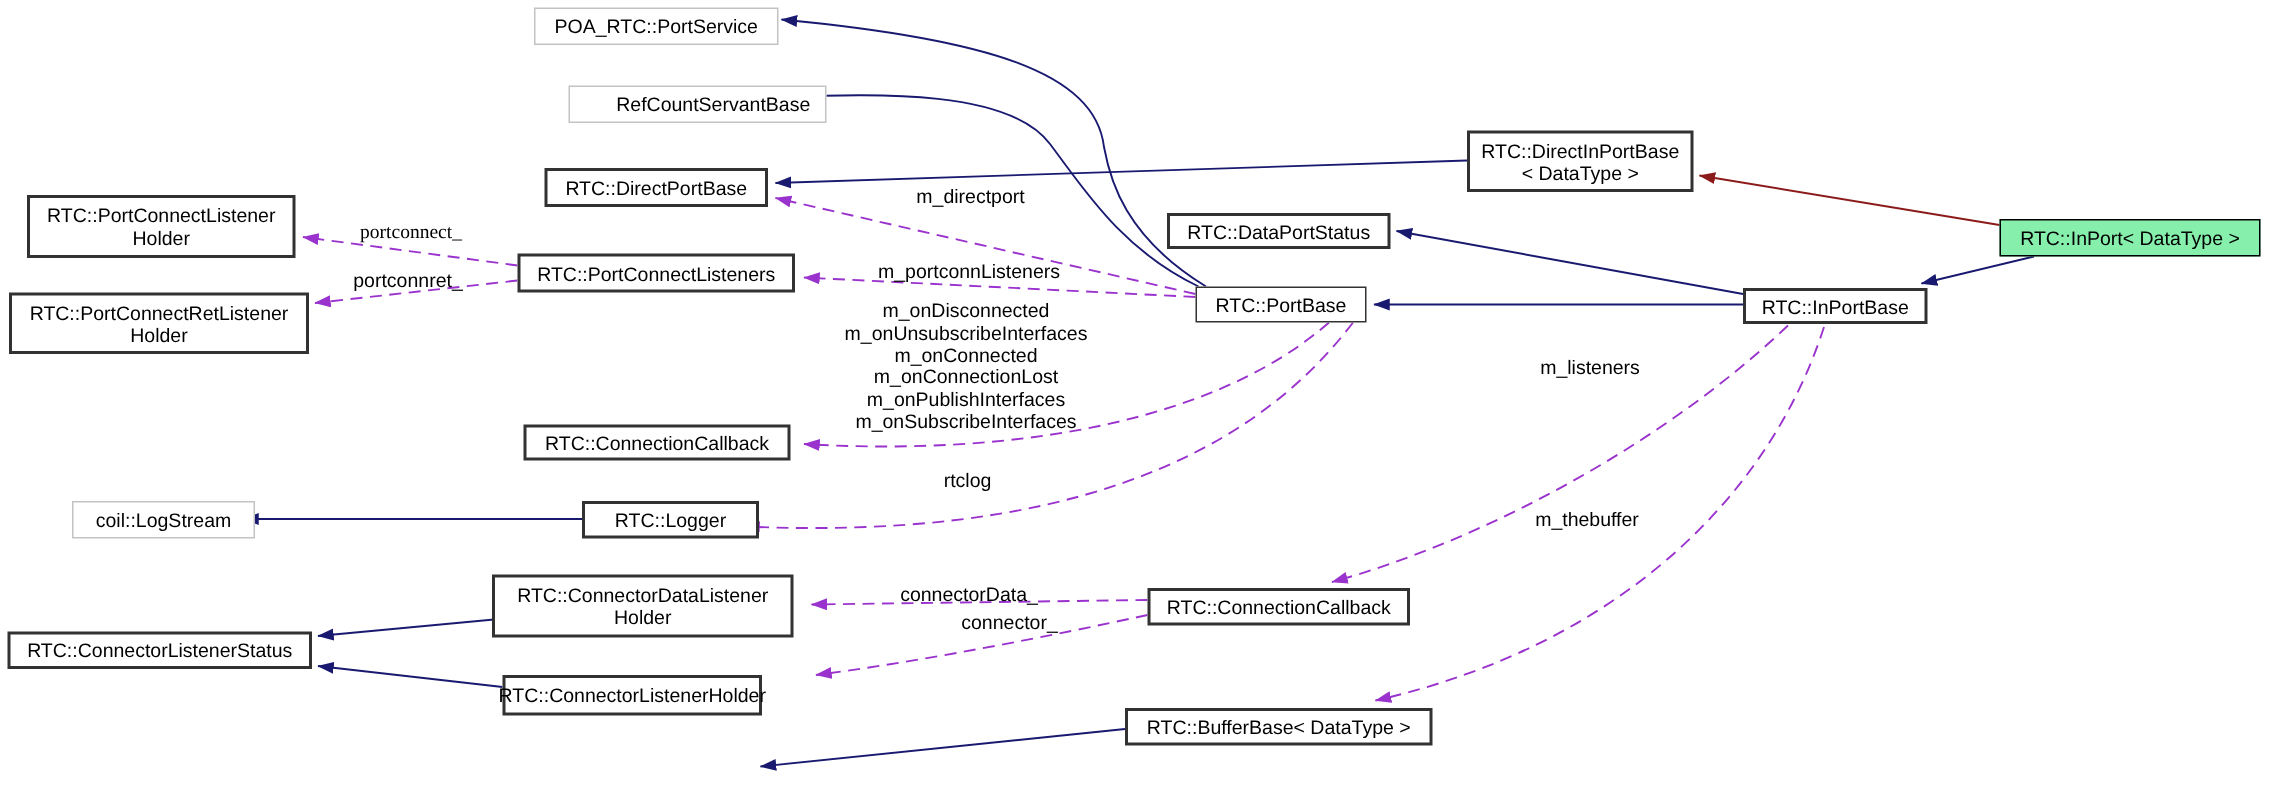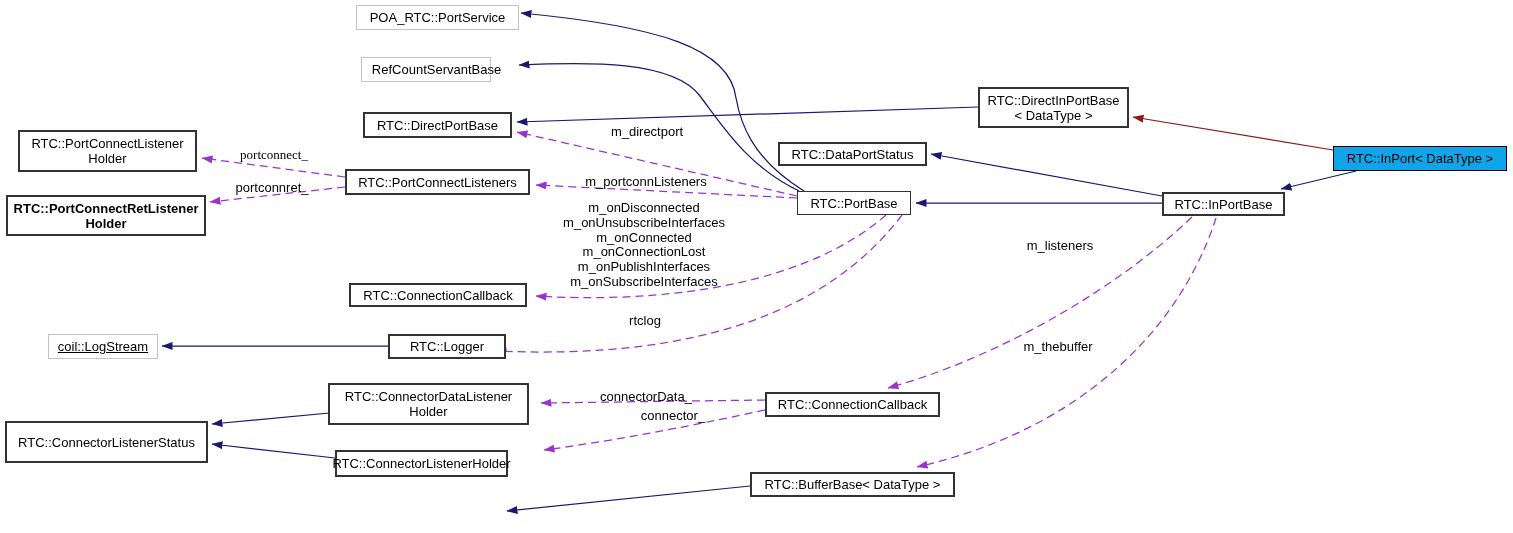--- a/index.html
+++ b/index.html
@@ -10,21 +10,21 @@
   }
   #edges{position:absolute;left:0;top:0;width:1513px;height:533px;}
   .node{
     position:absolute;box-sizing:border-box;background:#ffffff;
     border:2px solid #323232;display:flex;align-items:center;justify-content:center;
     text-align:center;white-space:pre-line;line-height:15px;padding:0 3px;
     cursor:pointer;
   }
   .node.thin{border-width:1px;}
   .node.ext{border:1px solid #c3c3c3;cursor:default;}
-  .node.selected{background:#0ea5e9;border:1.5px solid #000;cursor:default;}
+  .node.selected{background:#86efac;border:1.5px solid #000;cursor:default;}
   .elabel{
     position:absolute;transform:translate(-50%,-50%);
     white-space:pre-line;text-align:center;line-height:14.8px;
   }
   .edge{fill:none;stroke-width:1.25px;}
   .edge.usage{stroke-dasharray:8 5;}
 </style>
 </head>
 <body>
 
@@ -61,39 +61,39 @@
     <path class="edge usage" stroke="#9a32cd" d="M 886,215 C 800,290 650,303 536,296" marker-end="url(#ah-purple)"></path>
     <path class="edge usage" stroke="#9a32cd" d="M 902,215 C 830,310 700,360 496,351" marker-end="url(#ah-purple)"></path>
     <path class="edge usage" stroke="#9a32cd" d="M 797,196 L 517,132" marker-end="url(#ah-purple)"></path>
     <path class="edge usage" stroke="#9a32cd" d="M 1192,217 C 1110,295 990,360 888,388" marker-end="url(#ah-purple)"></path>
     <path class="edge usage" stroke="#9a32cd" d="M 1216,218 C 1180,330 1080,430 917,467" marker-end="url(#ah-purple)"></path>
     <path class="edge usage" stroke="#9a32cd" d="M 765,400 L 541,403" marker-end="url(#ah-purple)"></path>
     <path class="edge usage" stroke="#9a32cd" d="M 765,410 C 700,424 620,440 544,450" marker-end="url(#ah-purple)"></path>
   </svg>
 
   <div class="node ext" style="left:356px;top:5px;width:163px;height:25px;">POA_RTC::PortService</div>
-  <div class="node ext" style="left:361px;top:57px;width:130px;height:25px;padding-left:24px;">RefCountServantBase</div>
+  <div class="node ext" style="left:379px;top:57px;width:172px;height:25px;padding-left:24px;">RefCountServantBase</div>
   <div class="node" style="left:363px;top:112px;width:149px;height:26px;">RTC::DirectPortBase</div>
   <div class="node" style="left:18px;top:130px;width:179px;height:42px;">RTC::PortConnectListener
 Holder</div>
-  <div class="node" style="left:6px;top:195px;width:200px;height:41px;font-weight:bold;">RTC::PortConnectRetListener
+  <div class="node" style="left:6px;top:195px;width:200px;height:41px;">RTC::PortConnectRetListener
 Holder</div>
   <div class="node" style="left:345px;top:169px;width:185px;height:26px;">RTC::PortConnectListeners</div>
   <div class="node" style="left:778px;top:142px;width:149px;height:24px;">RTC::DataPortStatus</div>
   <div class="node thin" style="left:797px;top:191px;width:114px;height:24px;">RTC::PortBase</div>
   <div class="node" style="left:978px;top:87px;width:151px;height:41px;">RTC::DirectInPortBase
 &lt; DataType &gt;</div>
   <div class="node selected" style="left:1333px;top:146px;width:174px;height:25px;">RTC::InPort&lt; DataType &gt;</div>
   <div class="node" style="left:1162px;top:192px;width:123px;height:24px;">RTC::InPortBase</div>
   <div class="node" style="left:349px;top:283px;width:178px;height:24px;">RTC::ConnectionCallback</div>
-  <div class="node ext" style="left:48px;top:334px;width:110px;height:25px;text-decoration:underline;">coil::LogStream</div>
+  <div class="node ext" style="left:48px;top:334px;width:122px;height:25px;">coil::LogStream</div>
   <div class="node" style="left:388px;top:334px;width:118px;height:25px;">RTC::Logger</div>
   <div class="node" style="left:328px;top:383px;width:201px;height:42px;">RTC::ConnectorDataListener
 Holder</div>
-  <div class="node" style="left:5px;top:421px;width:203px;height:42px;">RTC::ConnectorListenerStatus</div>
+  <div class="node" style="left:5px;top:421px;width:203px;height:25px;">RTC::ConnectorListenerStatus</div>
   <div class="node" style="left:335px;top:450px;width:173px;height:27px;">RTC::ConnectorListenerHolder</div>
   <div class="node" style="left:765px;top:392px;width:175px;height:25px;">RTC::ConnectionCallback</div>
   <div class="node" style="left:750px;top:472px;width:205px;height:25px;">RTC::BufferBase&lt; DataType &gt;</div>
 
   <div class="elabel" style="left:647px;top:132px;">m_directport</div>
   <div class="elabel" style="left:274px;top:155px;font-family:Liberation Serif, serif;">portconnect_</div>
   <div class="elabel" style="left:272px;top:188px;">portconnret_</div>
   <div class="elabel" style="left:646px;top:182px;">m_portconnListeners</div>
   <div class="elabel" style="left:644px;top:245px;">m_onDisconnected
 m_onUnsubscribeInterfaces

